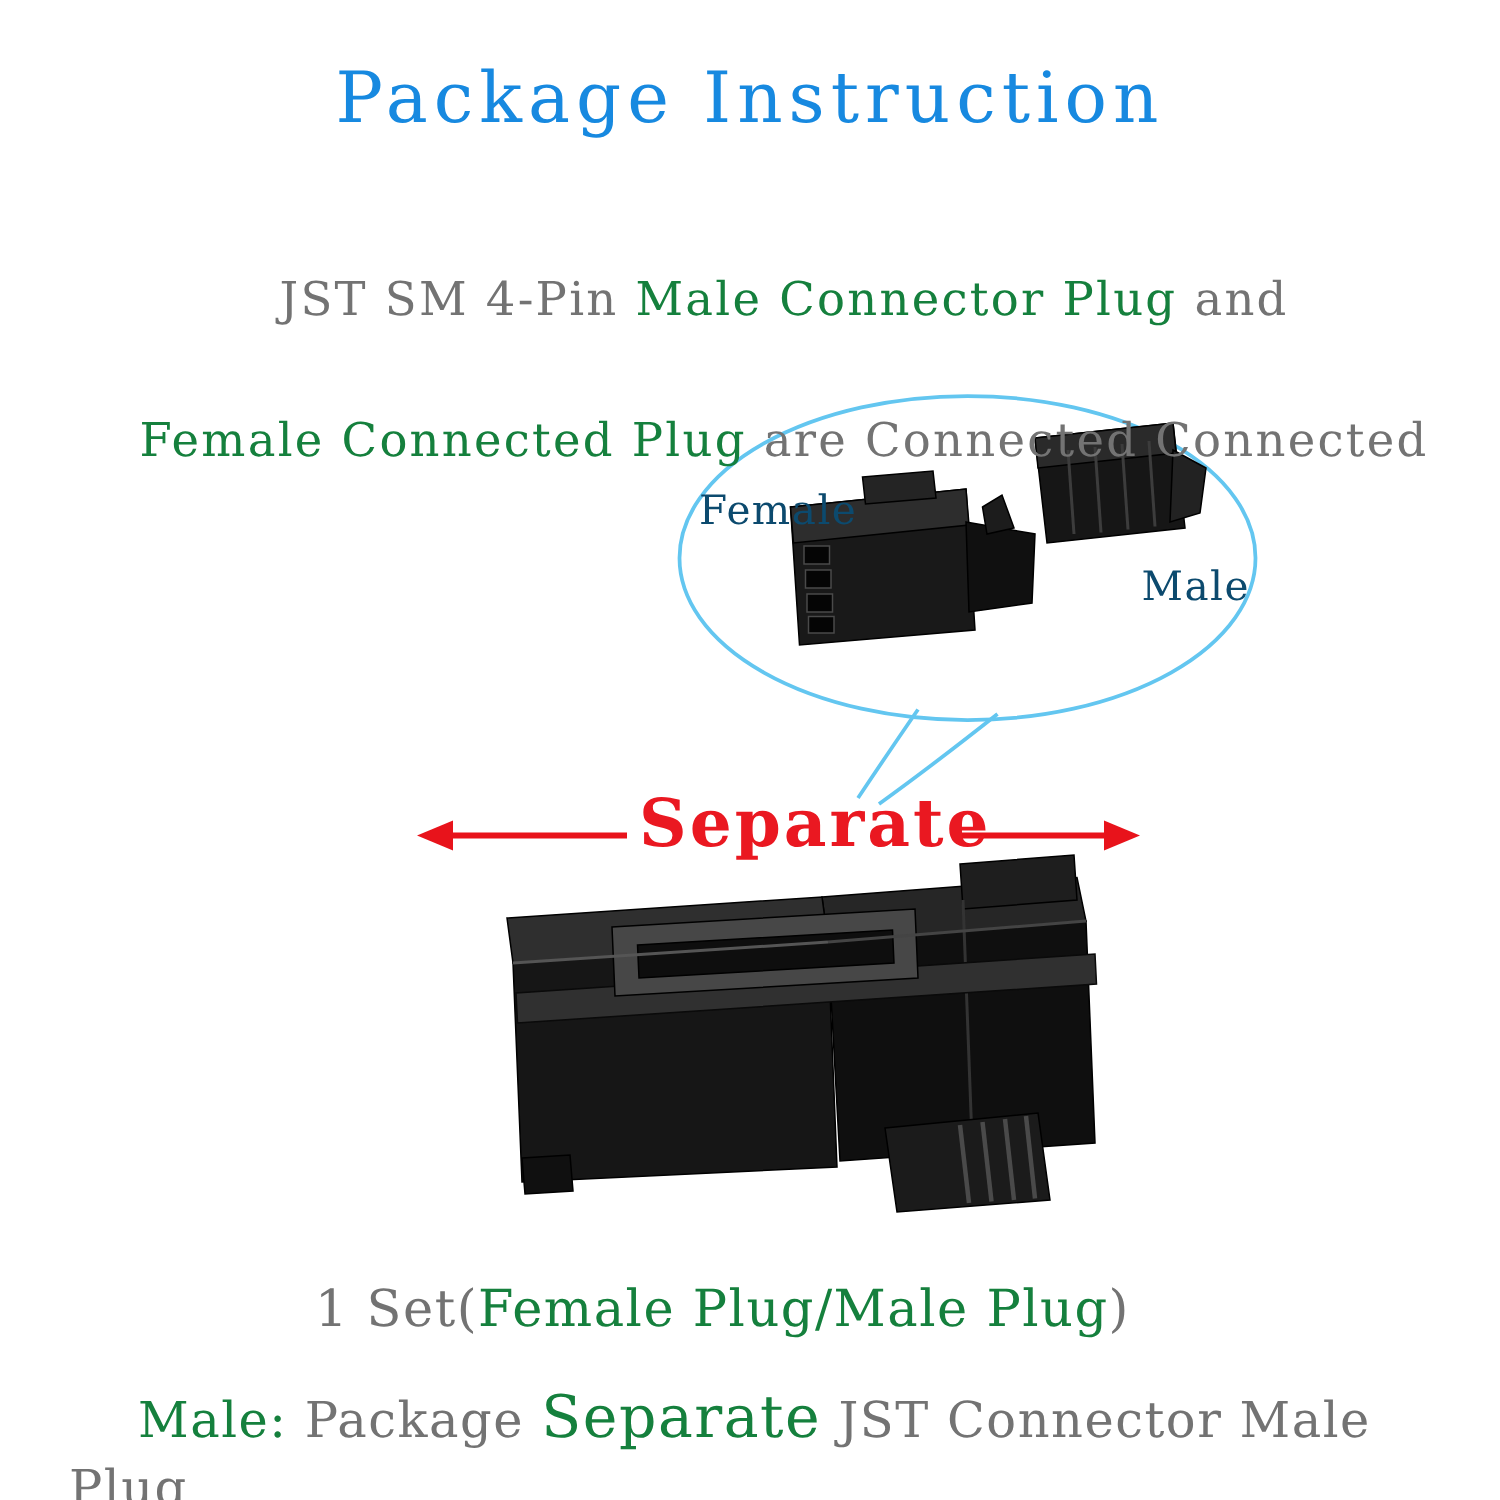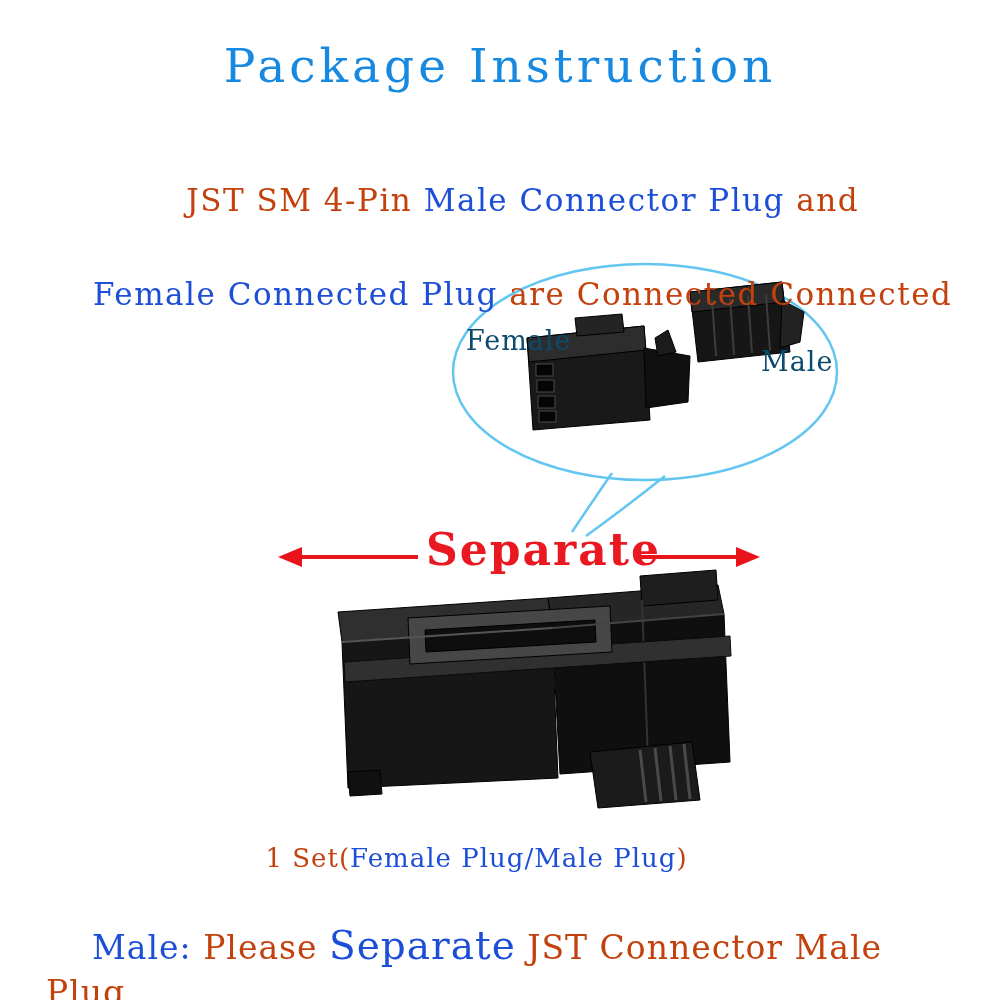--- a/index.html
+++ b/index.html
@@ -5,46 +5,46 @@
   html,body{margin:0;padding:0;background:#fff;}
   .page{
     position:relative;
     width:1000px;height:1000px;
     background:#ffffff;
     font-family:"DejaVu Serif","Liberation Serif",serif;
     overflow:hidden;
     padding-left:45px;
   }
   .art{position:absolute;left:0;top:0;}
-  .blue{color:#c2410c;}
-  .red{color:#1d4ed8;}
+  .blue{color:#737373;}
+  .red{color:#15803d;}
   .page-title{
     position:absolute;top:38px;left:0;width:1000px;
     text-align:center;font-size:47px;letter-spacing:4px;
     color:#1789e0;font-weight:500;white-space:pre-wrap;
   }
   .subtitle{
     position:absolute;top:130px;left:0;width:1000px;
     text-align:center;font-size:31px;line-height:47px;
     letter-spacing:1.5px;white-space:pre-wrap;
   }
   .bubble-label{
     position:absolute;font-size:27px;letter-spacing:1px;
     color:#0c4a6e;white-space:pre-wrap;
   }
   .female-label{left:466px;top:325px;}
-  .male-label{left:761px;top:346px;}
+  .male-label{left:761px;top:376px;}
   .separate-label{
     position:absolute;left:426px;top:524px;
     font-size:44px;font-weight:bold;color:#ea1821;
     letter-spacing:2px;white-space:pre-wrap;
   }
   .caption{
     position:absolute;top:813px;left:0;width:916px;
-    text-align:center;font-size:26px;letter-spacing:1px;
+    text-align:center;font-size:34px;letter-spacing:1px;
     white-space:pre-wrap;
   }
   .note{
     position:absolute;left:46px;top:878px;width:910px;
     font-size:33px;line-height:45px;letter-spacing:1px;
     white-space:pre-wrap;
   }
   .note .big-sep{font-size:39px;}
 </style>
 </head>
@@ -127,17 +127,17 @@
   <div class="bubble-label female-label">Female</div>
   <div class="bubble-label male-label">Male</div>
 
   <div class="separate-label">Separate</div>
 
   <div class="caption">
     <span class="blue">1 Set(</span><span class="red">Female Plug/Male Plug</span><span class="blue">)</span>
   </div>
 
   <div class="note">
-    <span class="red">Male:</span><span class="blue"> Please </span><span class="red big-sep">Separate</span><span class="blue"> JST Connector Male Plug</span><br>
+    <span class="red">Male:</span><span class="blue"> Package </span><span class="red big-sep">Separate</span><span class="blue"> JST Connector Male Plug</span><br>
     
   </div>
 
 </div>
 
 </body></html>

